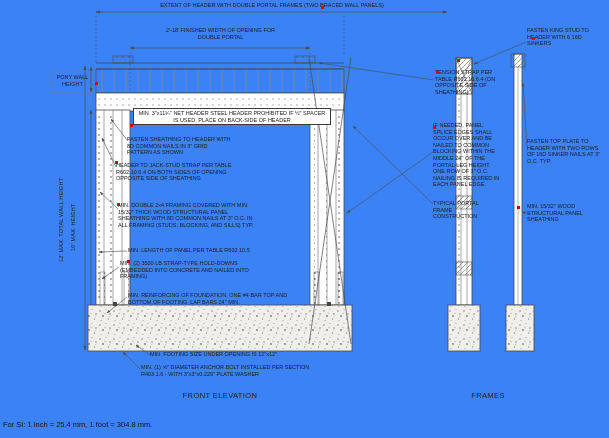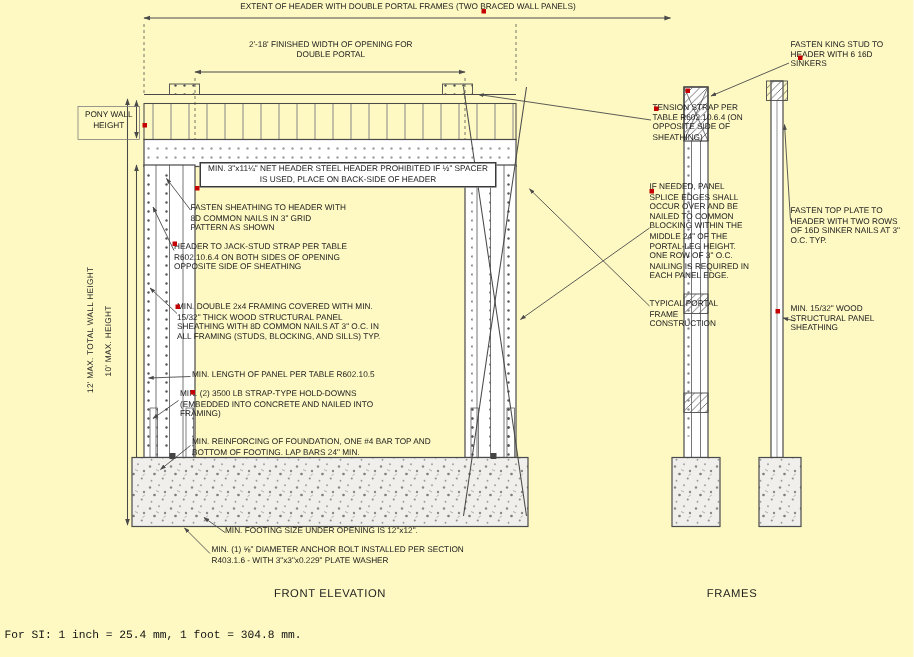--- a/index.html
+++ b/index.html
@@ -1,25 +1,25 @@
 <!DOCTYPE html>
 <html><head>
 <meta charset="utf-8">
 <style>
   *{margin:0;padding:0;box-sizing:border-box}
   html,body{background:#fff}
   body{font-family:"Liberation Sans",sans-serif;color:#1c1c1c}
-  .stage{position:relative;width:609px;height:438px;background:#fef9c3;overflow:hidden}
+  .stage{position:relative;width:609px;height:438px;background:#3b82f6;overflow:hidden}
   svg.linework{position:absolute;left:0;top:0}
   .note{position:absolute;font-size:5.5px;line-height:1.2;color:#1c1c1c}
   .center{text-align:center}
   .vtext{writing-mode:vertical-rl;transform:rotate(180deg);text-align:center;letter-spacing:.2px}
   .boxed{border:1px solid #3a3a3a;background:#fff;padding:1px 2px}
   .view-title{position:absolute;font-size:7.5px;letter-spacing:.4px;color:#1c1c1c;text-align:center}
-  .si{position:absolute;font-size:7.5px;color:#111;font-family:Liberation Mono, monospace}
+  .si{position:absolute;font-size:7.5px;color:#111;font-family:Liberation Sans, sans-serif}
   .redmark{position:absolute;width:3px;height:3px;background:#c40000}
 </style>
 </head>
 <body>
 
 <div class="stage">
 
   <svg class="linework" width="609" height="438" viewBox="0 0 609 438">
     <defs>
       <marker id="ah" viewBox="0 0 10 10" refX="9" refY="5" markerWidth="6.5" markerHeight="6.5" orient="auto-start-reverse">

